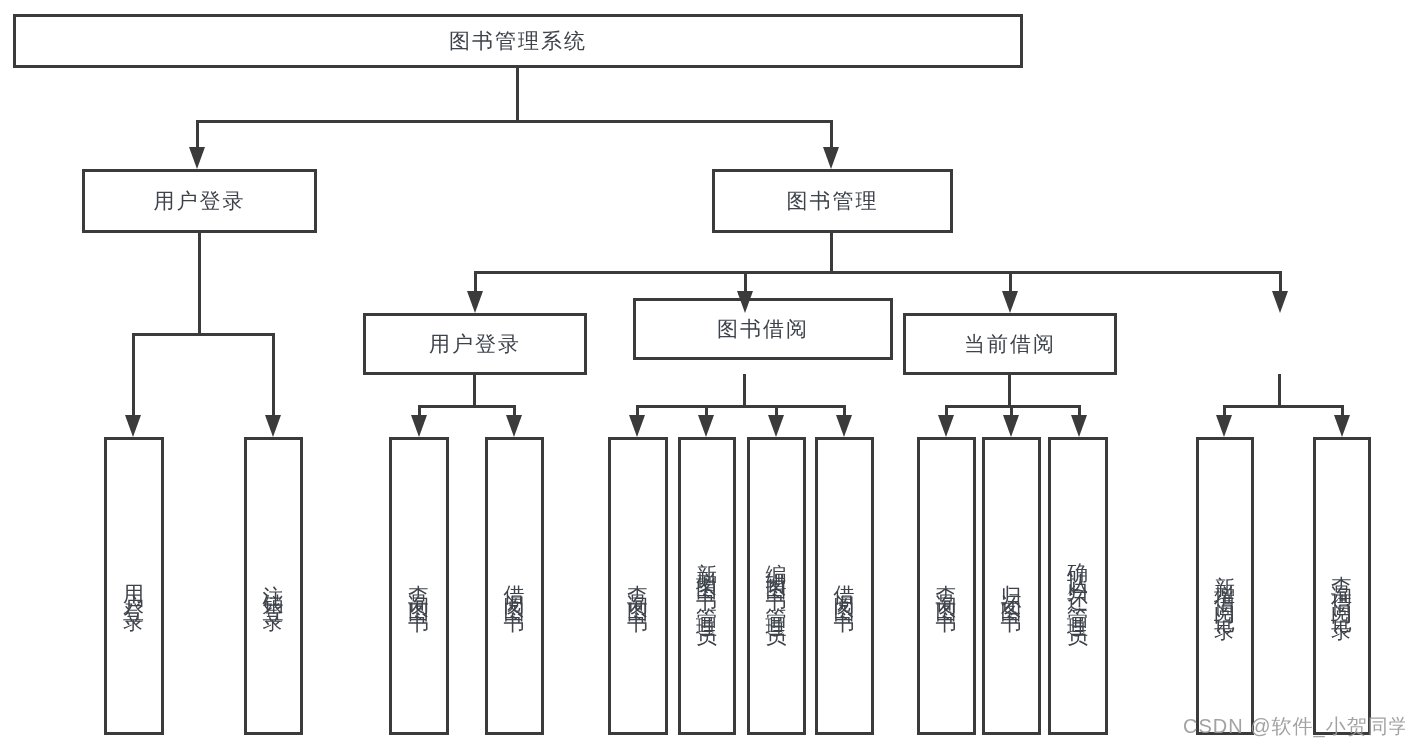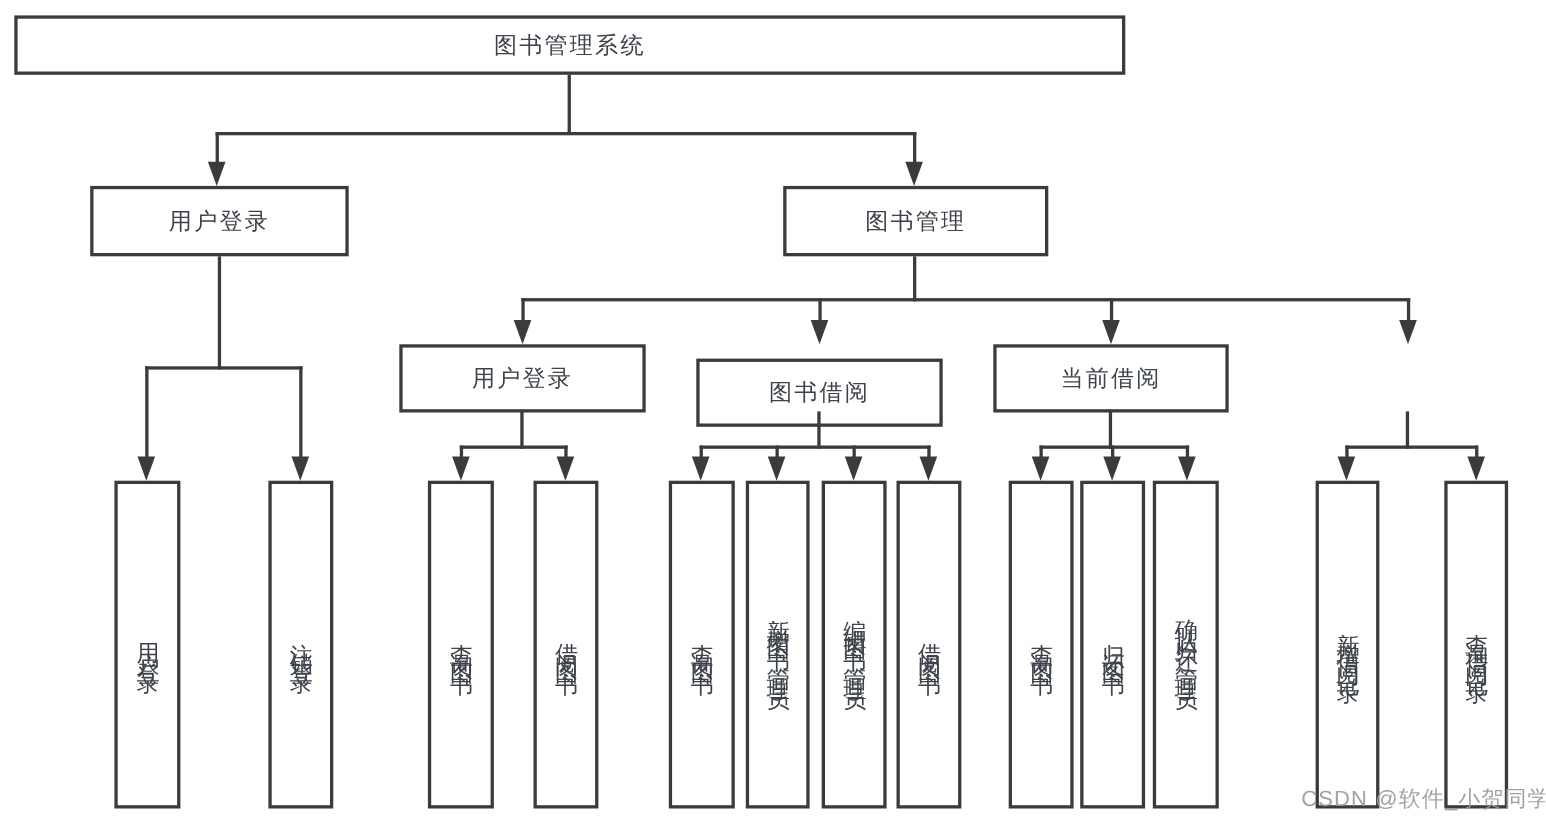--- a/index.html
+++ b/index.html
@@ -49,21 +49,21 @@
   <div class="node h-node" style="left:82px;top:169px;width:235px;height:64px;">
     <span>用户登录</span>
   </div>
   <div class="node h-node" style="left:712px;top:169px;width:241px;height:64px;text-align:center;">
     <span>图书管理</span>
   </div>
 
   <div class="node h-node" style="left:363px;top:313px;width:224px;height:62px;">
     <span>用户登录</span>
   </div>
-  <div class="node h-node" style="left:633px;top:326px;width:224px;height:62px;">
+  <div class="node h-node" style="left:633px;top:298px;width:260px;height:62px;">
     <span>图书借阅</span>
   </div>
   <div class="node h-node" style="left:903px;top:313px;width:214px;height:62px;">
     <span>当前借阅</span>
   </div>
 
   <div class="node v-node" style="left:104px;top:437px;width:60px;height:298px;">
     <span>用户登录</span>
   </div>
   <div class="node v-node" style="left:244px;top:437px;width:59px;height:298px;">

